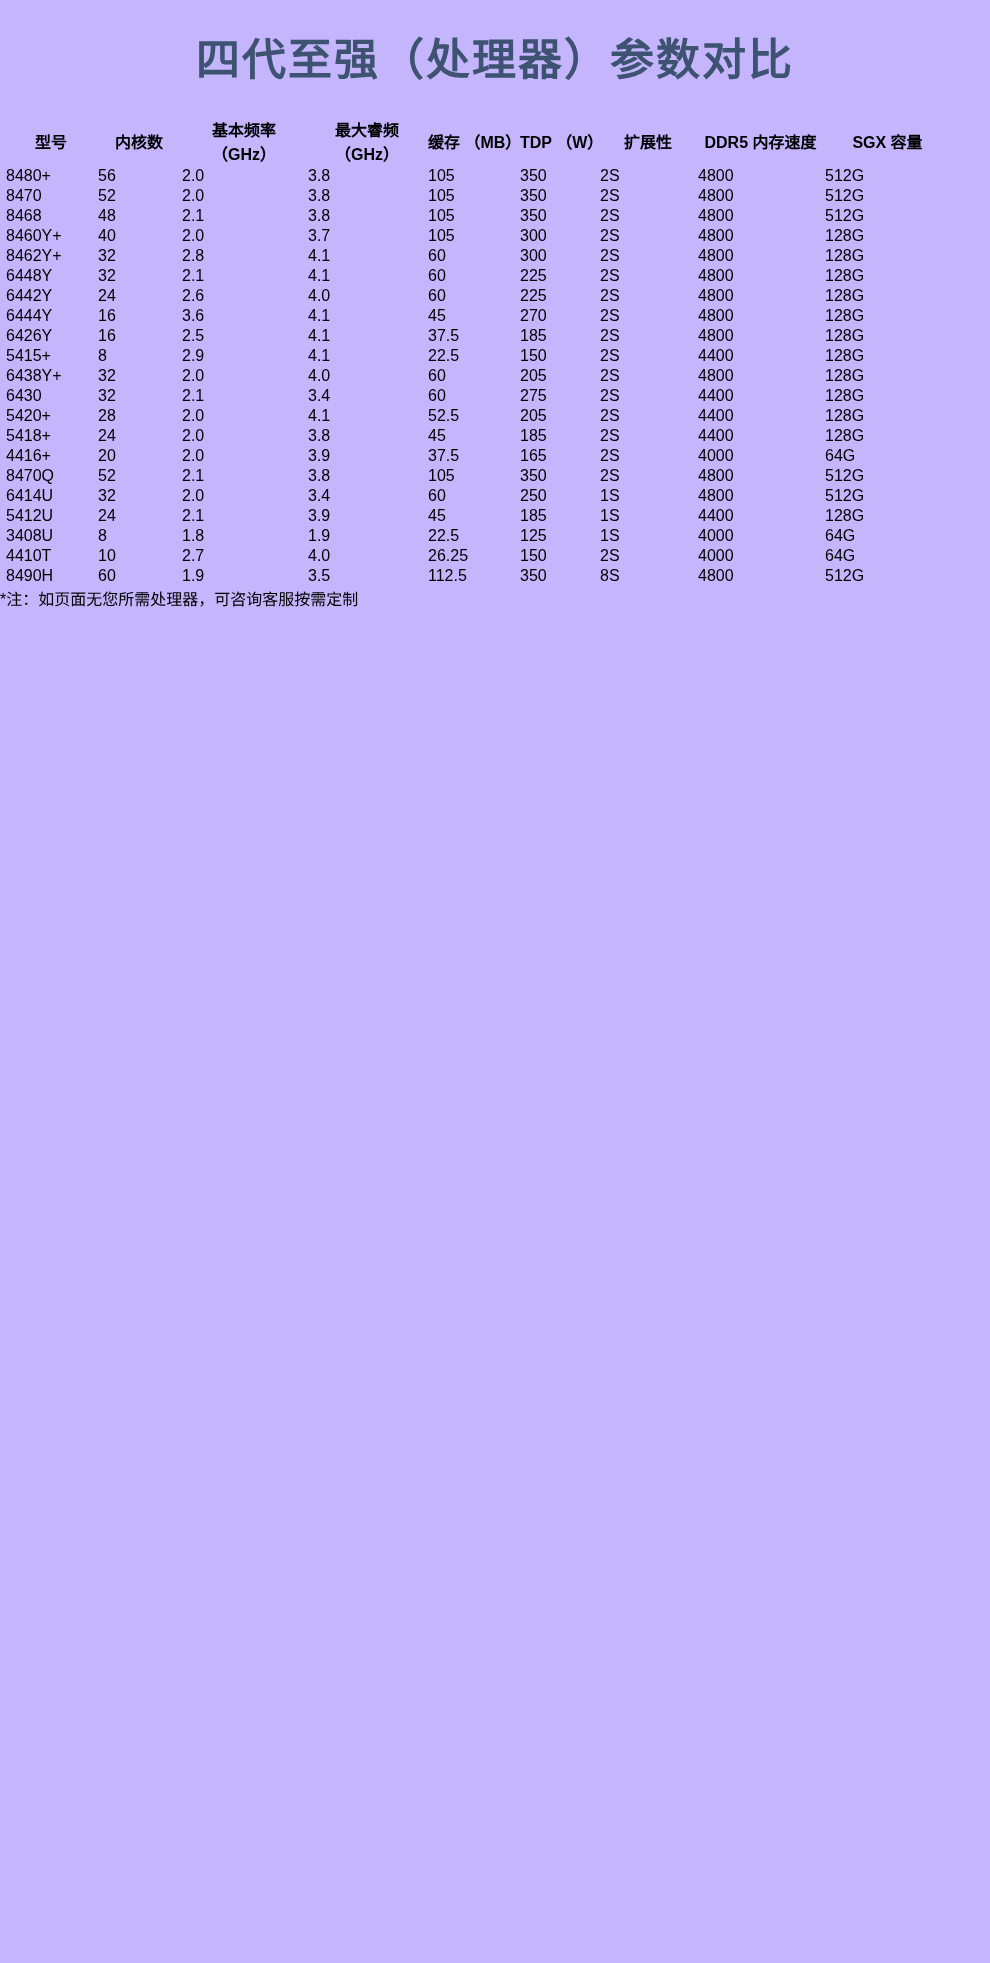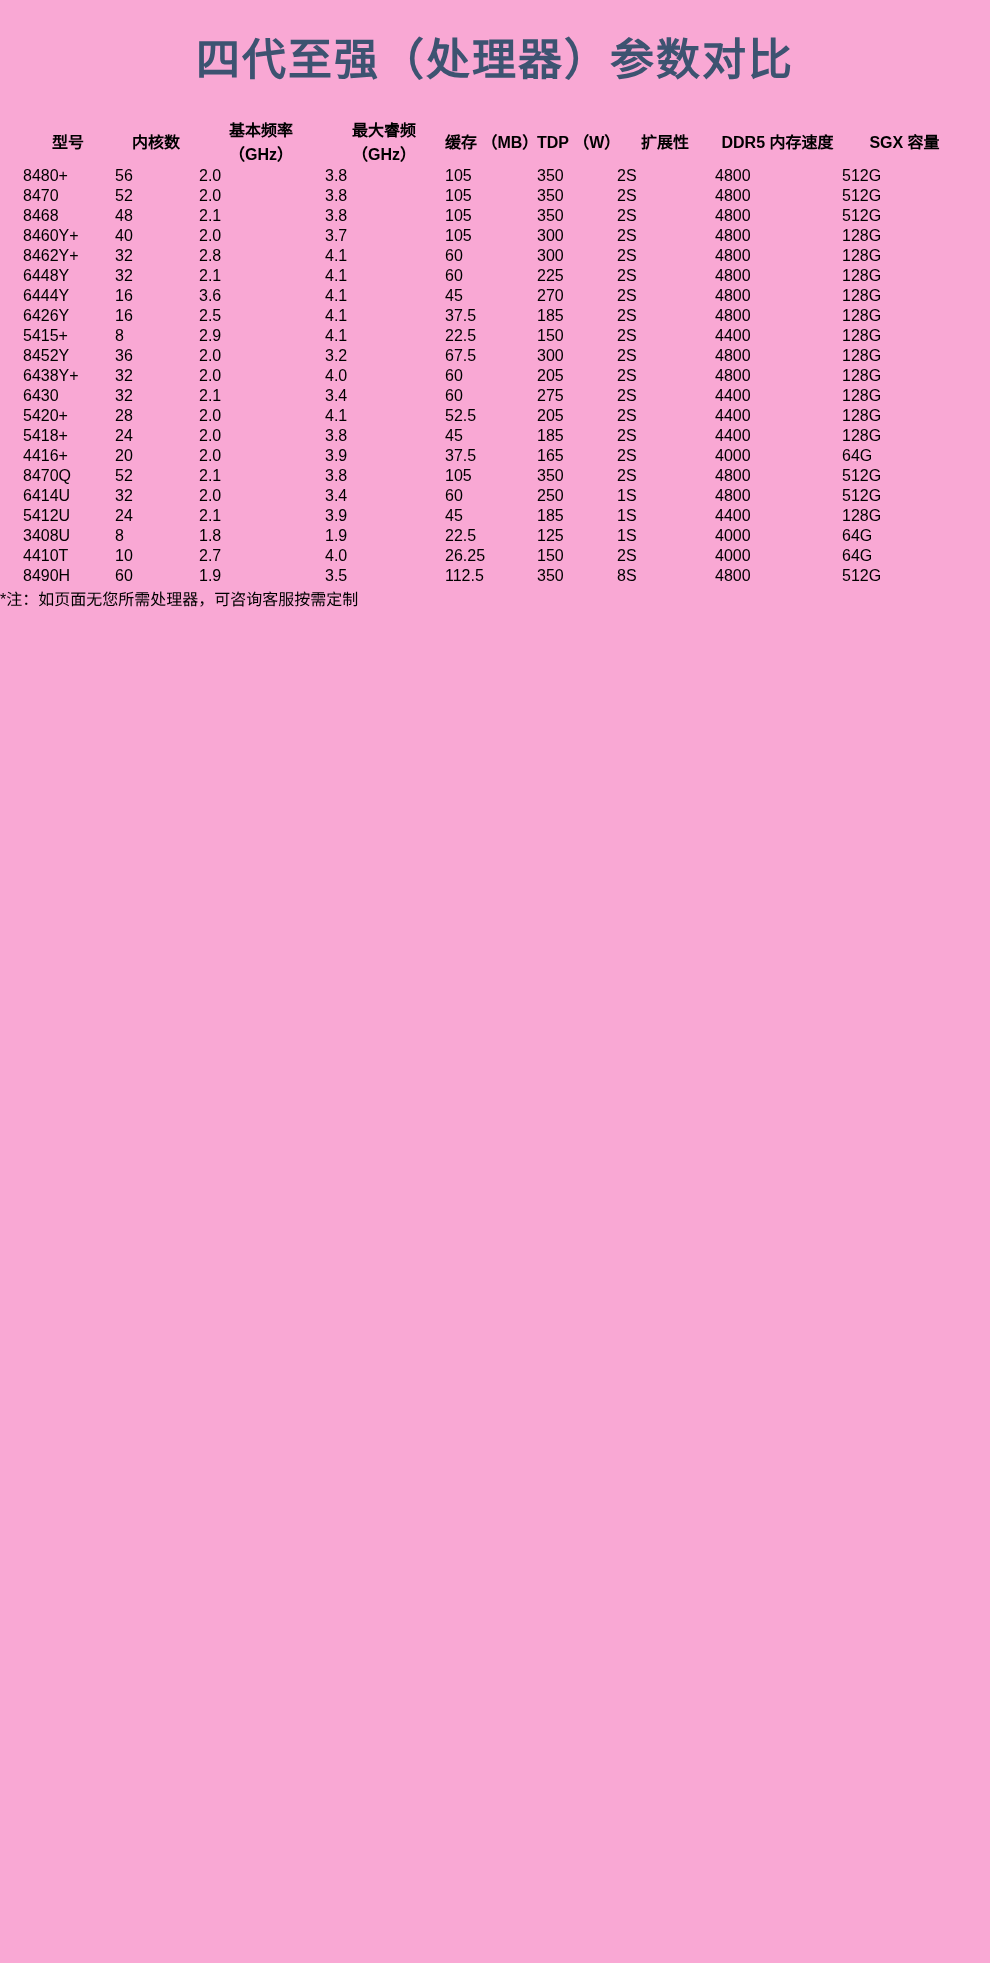--- a/index.html
+++ b/index.html
@@ -13,41 +13,41 @@
     height: 1963px;
     font-family: "Liberation Sans", "DejaVu Sans", sans-serif;
     -webkit-font-smoothing: antialiased;
     overflow: hidden;
   }
 
   .page {
     position: relative;
     width: 990px;
     height: 1963px;
-    background: #f9a8d4;
+    background: #c4b5fd;
     box-sizing: border-box;
   }
 
   
   .page-title {
     text-align: center;
     color: #3d5371;
     font-size: 44px;
     font-weight: 700;
     letter-spacing: 2px;
     line-height: 1;
     padding-top: 38px;
     padding-bottom: 0;
     margin: 0;
     font-family: "DejaVu Sans", "Liberation Sans", sans-serif;
   }
 
   
   .table-wrap {
-    margin: 34px 22px 0 22px;
+    margin: 34px 22px 0 5px;
     width: 946px;
   }
 
   table.spec-table {
     width: 946px;
     border-collapse: collapse;
     table-layout: fixed;
   }
 
   
@@ -200,20 +200,31 @@
             <td>6448Y</td>
             <td>32</td>
             <td>2.1</td>
             <td>4.1</td>
             <td>60</td>
             <td>225</td>
             <td>2S</td>
             <td>4800</td>
             <td>128G</td>
           </tr>
+          <tr class="row-odd">
+            <td>6442Y</td>
+            <td>24</td>
+            <td>2.6</td>
+            <td>4.0</td>
+            <td>60</td>
+            <td>225</td>
+            <td>2S</td>
+            <td>4800</td>
+            <td>128G</td>
+          </tr>
           <tr class="row-even">
             <td>6444Y</td>
             <td>16</td>
             <td>3.6</td>
             <td>4.1</td>
             <td>45</td>
             <td>270</td>
             <td>2S</td>
             <td>4800</td>
             <td>128G</td>
@@ -231,31 +242,20 @@
           </tr>
           <tr class="row-odd">
             <td>5415+</td>
             <td>8</td>
             <td>2.9</td>
             <td>4.1</td>
             <td>22.5</td>
             <td>150</td>
             <td>2S</td>
             <td>4400</td>
-            <td>128G</td>
-          </tr>
-          <tr class="row-even">
-            <td>8452Y</td>
-            <td>36</td>
-            <td>2.0</td>
-            <td>3.2</td>
-            <td>67.5</td>
-            <td>300</td>
-            <td>2S</td>
-            <td>4800</td>
             <td>128G</td>
           </tr>
           <tr class="row-odd row-emph">
             <td>6438Y+</td>
             <td>32</td>
             <td>2.0</td>
             <td>4.0</td>
             <td>60</td>
             <td>205</td>
             <td>2S</td>

